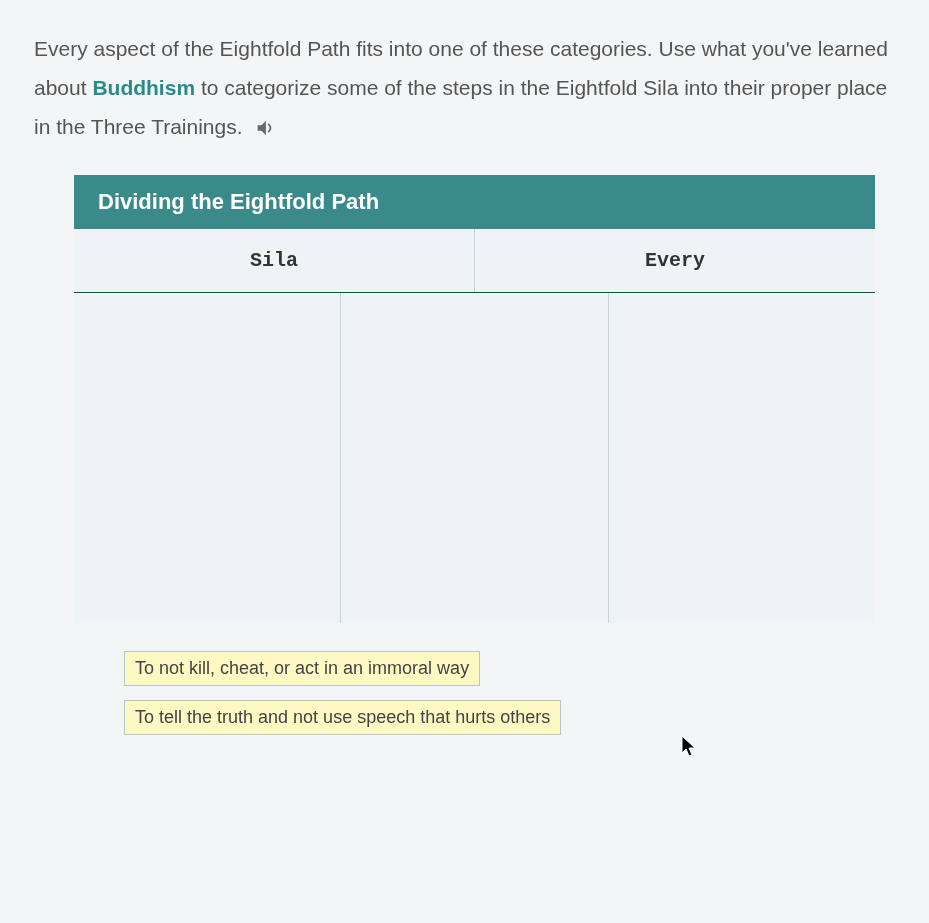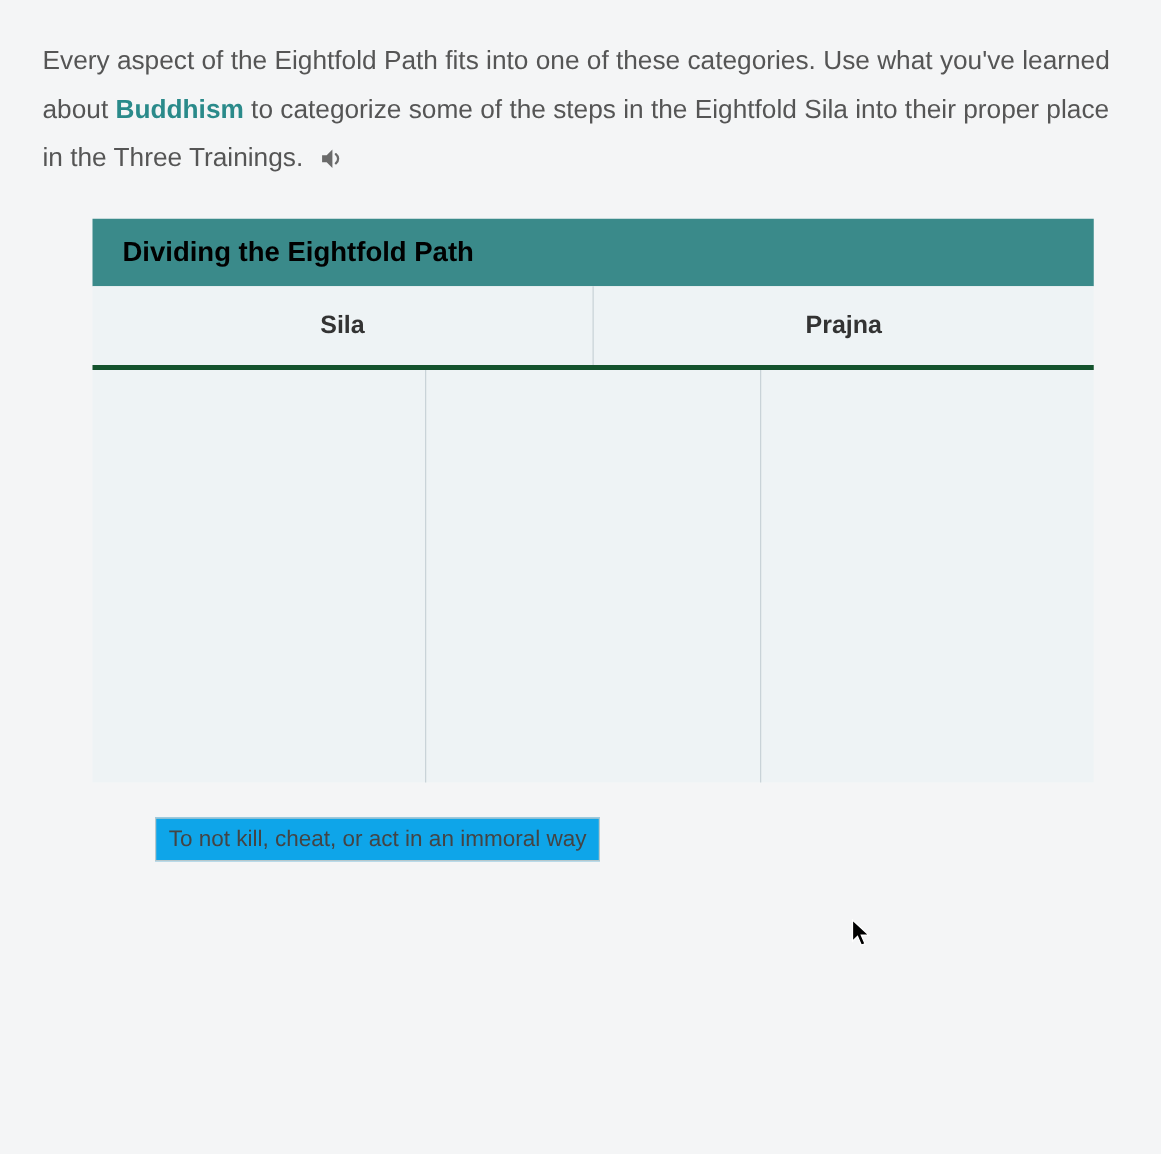--- a/index.html
+++ b/index.html
@@ -30,31 +30,32 @@
     display: inline-flex;
     vertical-align: middle;
     margin-left: 6px;
   }
   .audio-icon svg { width: 22px; height: 22px; }
   .activity {
     margin: 0 20px 0 40px;
   }
   .title-bar {
     background: #3a8a8a;
-    color: #000000;
+    color: #ffffff;
     font-size: 22px;
     font-weight: bold;
     padding: 14px 24px;
   }
   .table-area {
     background: #eef3f5;
   }
   .col-headers {
     display: flex;
-    border-bottom: 4px solid #14532d;
+    border-bottom: 1px solid #14532d;
+    font-family: Liberation Mono, monospace;
   }
   .col-headers .col {
     flex: 1;
     text-align: center;
     font-size: 20px;
     font-weight: bold;
     color: #333;
     padding: 20px 8px;
     border-right: 1px solid #c9d3d8;
   }
@@ -67,21 +68,21 @@
     flex: 1;
     border-right: 1px solid #c9d3d8;
   }
   .drop-row .dropzone:last-child { border-right: none; }
   .items {
     padding: 24px 10px 10px 50px;
     background: #f4f5f6;
   }
   .drag-item {
     display: inline-block;
-    background: #0ea5e9;
+    background: #fef9c3;
     border: 1px solid #b7c8cc;
     color: #444;
     font-size: 18px;
     padding: 6px 10px;
     margin: 4px 0;
     cursor: grab;
     user-select: none;
   }
   .items .row { margin-bottom: 6px; }
   .cursor {
@@ -106,31 +107,32 @@
       </svg>
     </span>
   </div>
 
   <div class="activity">
     <div class="title-bar">Dividing the Eightfold Path</div>
 
     <div class="table-area">
       <div class="col-headers">
         <div class="col">Sila</div>
-        <div class="col">Prajna</div>
+        <div class="col">Every</div>
       </div>
       <div class="drop-row">
         <div class="dropzone"></div>
         <div class="dropzone"></div>
         <div class="dropzone"></div>
       </div>
     </div>
 
     <div class="items">
       <div class="row"><span class="drag-item">To not kill, cheat, or act in an immoral way</span></div>
+      <div class="row"><span class="drag-item">To tell the truth and not use speech that hurts others</span></div>
     </div>
   </div>
 
 </div>
 
 <div class="cursor">
   <svg viewBox="0 0 16 24">
     <path d="M1 1 L1 18 L5 14 L8 21 L11 20 L8 13 L14 13 Z" fill="#000" stroke="#fff" stroke-width="1"></path>
   </svg>
 </div>

